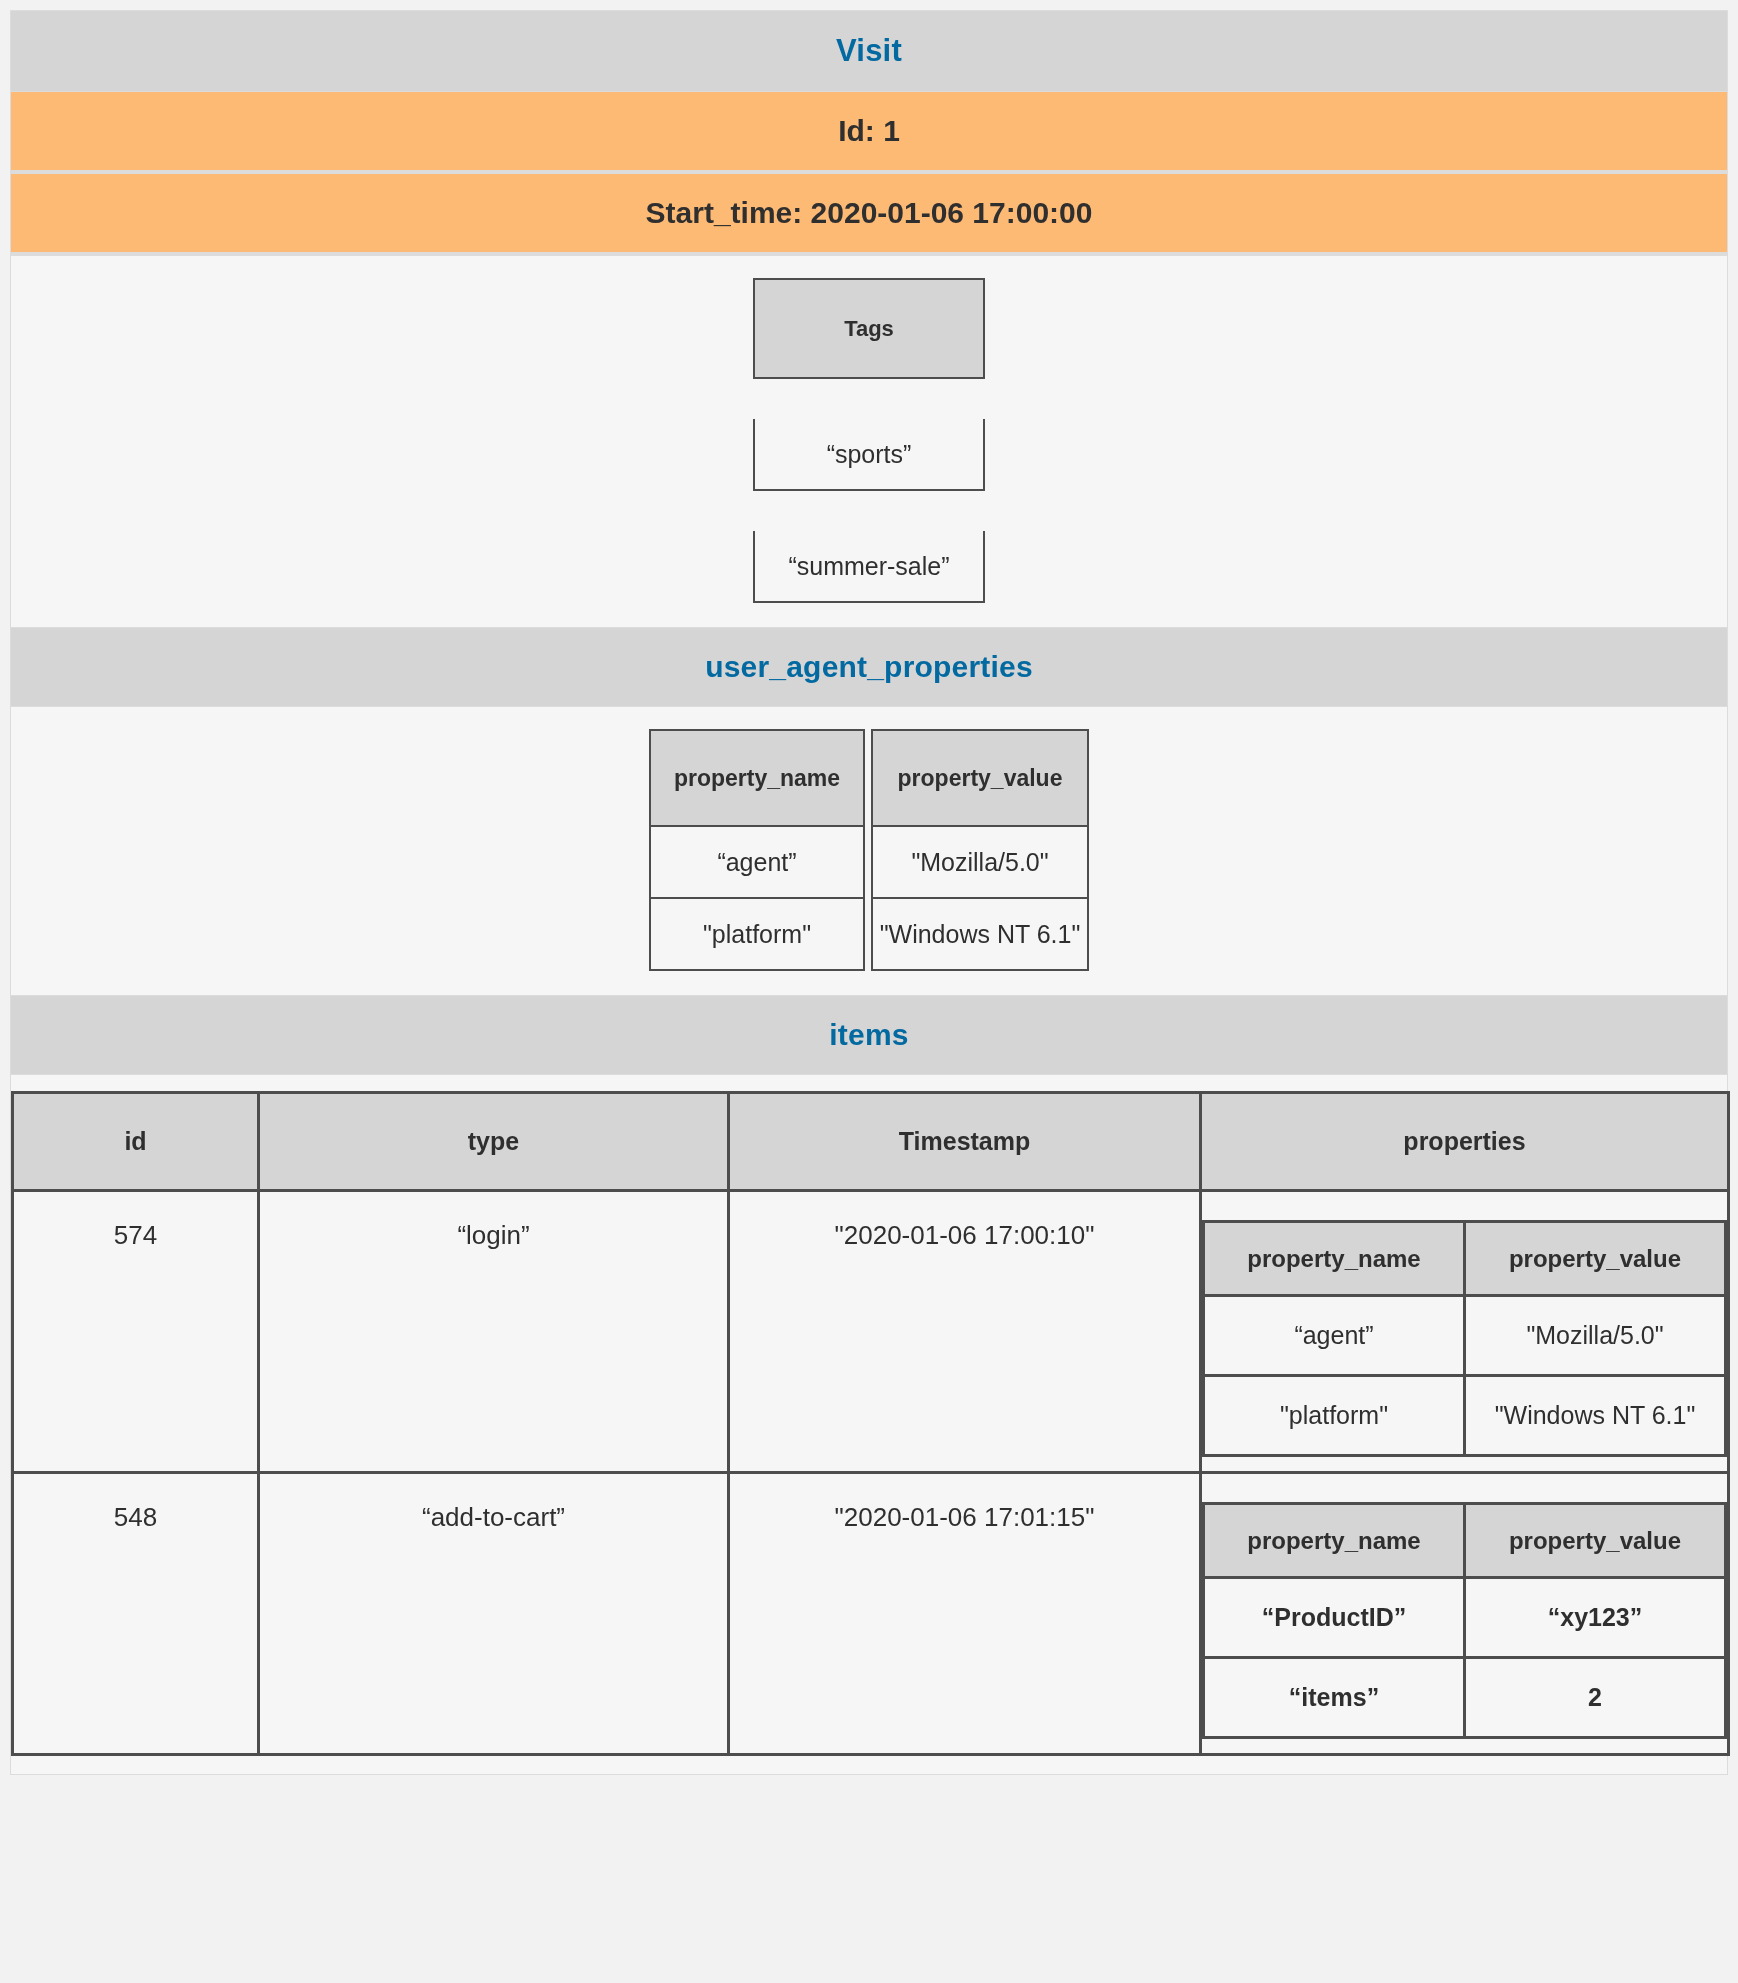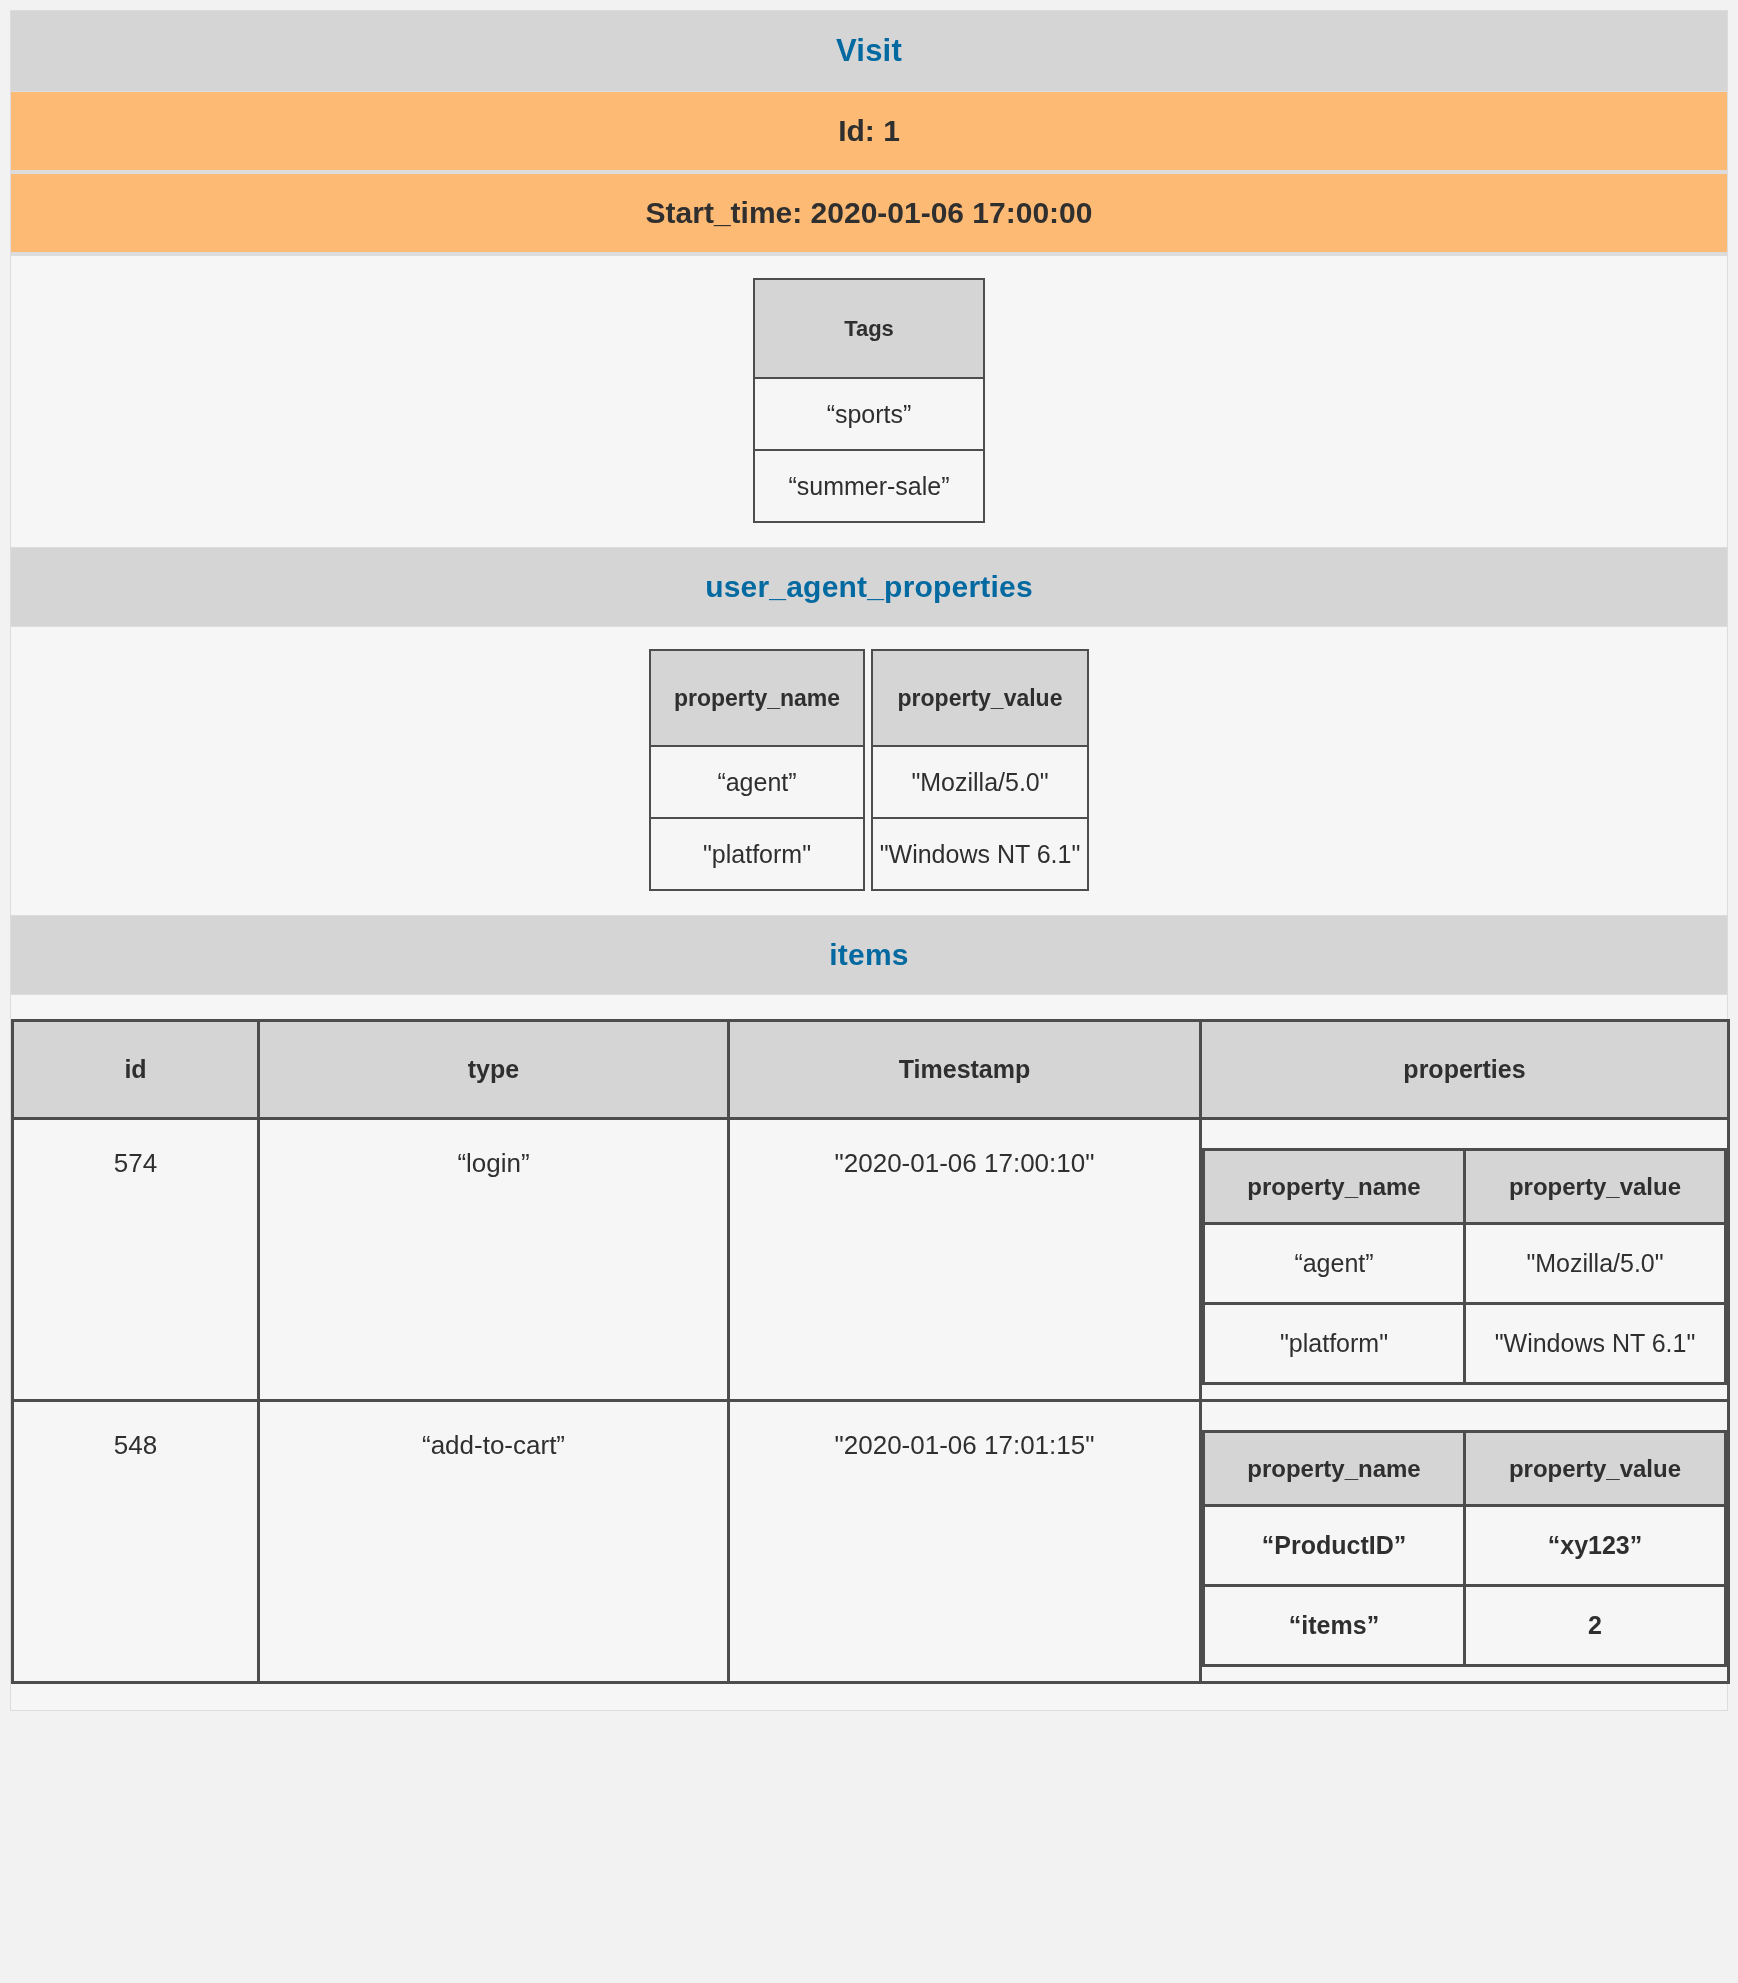--- a/index.html
+++ b/index.html
@@ -52,20 +52,21 @@
     padding: 22px 0 24px 0;
     display: flex;
     justify-content: center;
   }
 
   
   .tags-stack {
     display: flex;
     flex-direction: column;
     width: 232px;
+    gap: 40px;
   }
   .tag-head {
     background: #d5d5d5;
     border: 2px solid #4d4d4d;
     height: 101px;
     display: flex;
     align-items: center;
     justify-content: center;
     font-weight: bold;
     font-size: 22px;
@@ -121,21 +122,21 @@
     width: 1718px;
     background: #f7f6f7;
     border-left: 1px solid #dcdcdc;
     border-right: 1px solid #dcdcdc;
     border-bottom: 1px solid #dcdcdc;
     padding: 12px 0 14px 0;
   }
   table.event-table {
     border-collapse: collapse;
     width: 1716px;
-    margin: 12px auto;
+    margin: 4px auto;
     table-layout: fixed;
     padding-left: 48px;
   }
   table.event-table > thead > tr > th,
   table.event-table > tbody > tr > td {
     border: 3px solid #4d4d4d;
   }
   table.event-table th {
     background: #d5d5d5;
     color: #2f2f2f;

